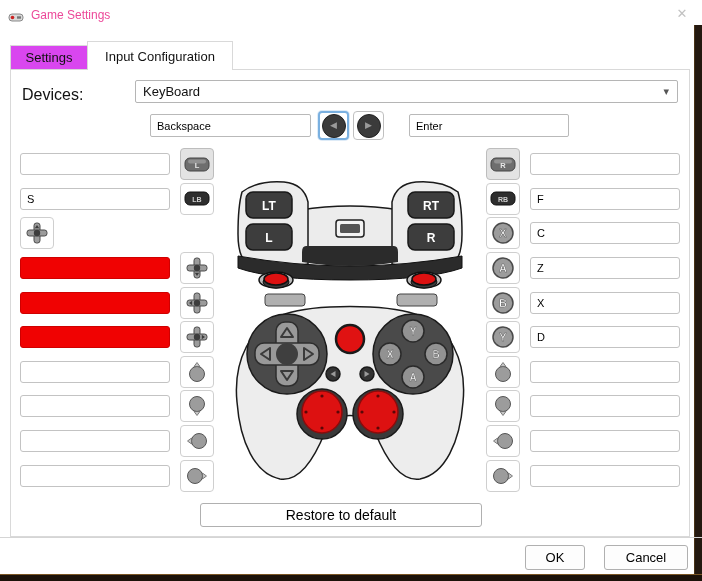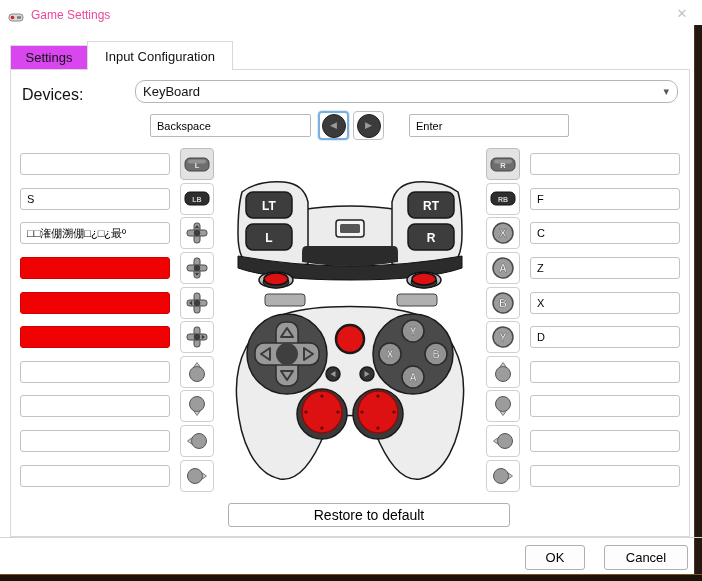--- a/index.html
+++ b/index.html
@@ -18,21 +18,21 @@
   .strip-bottom{position:absolute;left:0;bottom:0;width:702px;height:6px;background:#1c1209;border-top:1px solid #7a5524;}
   
   .tab{position:absolute;box-sizing:border-box;font-size:13px;display:flex;align-items:center;justify-content:center;}
   .tab-inactive{left:10px;top:45px;width:78px;height:24px;background:#d946ef;border:1px solid #d9d9d9;border-bottom:none;}
   .tab-active{left:87px;top:41px;width:146px;height:29px;background:#fff;border:1px solid #d9d9d9;border-bottom:none;z-index:3;}
   .panel{position:absolute;left:10px;top:69px;width:680px;height:468px;box-sizing:border-box;
     background:#fff;border:1px solid #d9d9d9;z-index:1;}
   
   .devices-label{position:absolute;left:22px;top:86px;font-size:16px;z-index:2;}
   .combo{position:absolute;left:135px;top:80px;width:543px;height:23px;box-sizing:border-box;z-index:2;
-    border:1px solid #b5b5b5;border-radius:10px;background:#fff;display:flex;align-items:center;}
+    border:1px solid #b5b5b5;border-radius:2px;background:#fff;display:flex;align-items:center;}
   .combo-text{font-size:13px;padding-left:7px;flex:1;}
   .combo-arrow{color:#555;font-size:11px;padding-right:8px;}
   
   .keyfield{position:absolute;box-sizing:border-box;height:23px;border:1px solid #b9b9b9;border-radius:2px;
     background:#fff;font-size:11px;padding:8px 6px;z-index:2;font-family:"Liberation Sans",sans-serif;color:#000;outline:none;}
   .kf-prev{left:150px;top:114px;width:161px;}
   .kf-next{left:409px;top:114px;width:160px;}
   .navbtn{position:absolute;top:111px;width:31px;height:29px;box-sizing:border-box;border-radius:4px;z-index:2;
     background:#fff;border:1px solid #c0c0c0;display:flex;align-items:center;justify-content:center;padding:0;}
   .navbtn.focused{border:2px solid #7ab0e0;box-shadow:0 0 0 1px rgba(122,176,224,.25);}
@@ -51,21 +51,21 @@
   .rows-left .bfield{margin-right:10px;}
   .rows-right .bfield{margin-left:10px;}
   .ibtn{box-sizing:border-box;width:34px;height:32px;border:1px solid #cfcfcf;border-radius:4px;background:#fff;
     display:flex;align-items:center;justify-content:center;padding:0;}
   .ibtn.pressed{background:#e3e3e3;border-color:#bdbdbd;}
   
   .pad-top{position:absolute;left:228px;top:176px;z-index:2;}
   .pad-front{position:absolute;left:225px;top:292px;z-index:2;}
   
   .restore-btn{position:absolute;left:200px;top:503px;width:282px;height:24px;box-sizing:border-box;z-index:2;
-    background:#fff;border:1px solid #b0b0b0;border-radius:3px;font-size:14px;font-family:"Liberation Sans",sans-serif;margin-left:28px;}
+    background:#fff;border:1px solid #b0b0b0;border-radius:3px;font-size:14px;font-family:"Liberation Sans",sans-serif;}
   .separator{position:absolute;left:0;top:537px;width:702px;height:1px;background:#d5d5d5;}
   .dlg-btn{position:absolute;top:545px;height:25px;box-sizing:border-box;background:#fdfdfd;border:1px solid #b0b0b0;
     border-radius:3px;font-size:13px;font-family:"Liberation Sans",sans-serif;}
   .ok-btn{left:514px;width:60px;margin-left:11px;}
   .cancel-btn{left:604px;width:84px;}
   svg text{font-family:"Liberation Sans",sans-serif;}
 </style>
 </head>
 <body>
 
@@ -116,21 +116,20 @@
   <div class="brow">
     <input class="bfield" value="S" style="">
     <button class="ibtn">
       <svg width="26" height="15" viewBox="0 0 26 15">
         <rect x="1" y="1" width="24" height="13" rx="5" fill="#2e2e2e" stroke="#111"></rect>
         <text x="13" y="11" text-anchor="middle" font-size="7" font-weight="bold" fill="#cfcfcf">LB</text>
       </svg>
     </button>
   </div>
   <div class="brow">
-    <input class="bfield" value="□□潅倗溯倗□¿□¿最º" style="">
     <button class="ibtn">
       <svg width="22" height="22" viewBox="0 0 22 22">
         <rect x="8" y="1" width="6" height="20" rx="2.5" fill="#9c9c9c" stroke="#4a4a4a"></rect>
         <rect x="1" y="8" width="20" height="6" rx="2.5" fill="#9c9c9c" stroke="#4a4a4a"></rect>
         <circle cx="11" cy="11" r="3.2" fill="#3c3c3c"></circle>
         <path d="M8.8,6.2 L13.2,6.2 L11,3 Z" fill="#3c3c3c"></path>
       </svg>
     </button>
   </div>
   <div class="brow">

